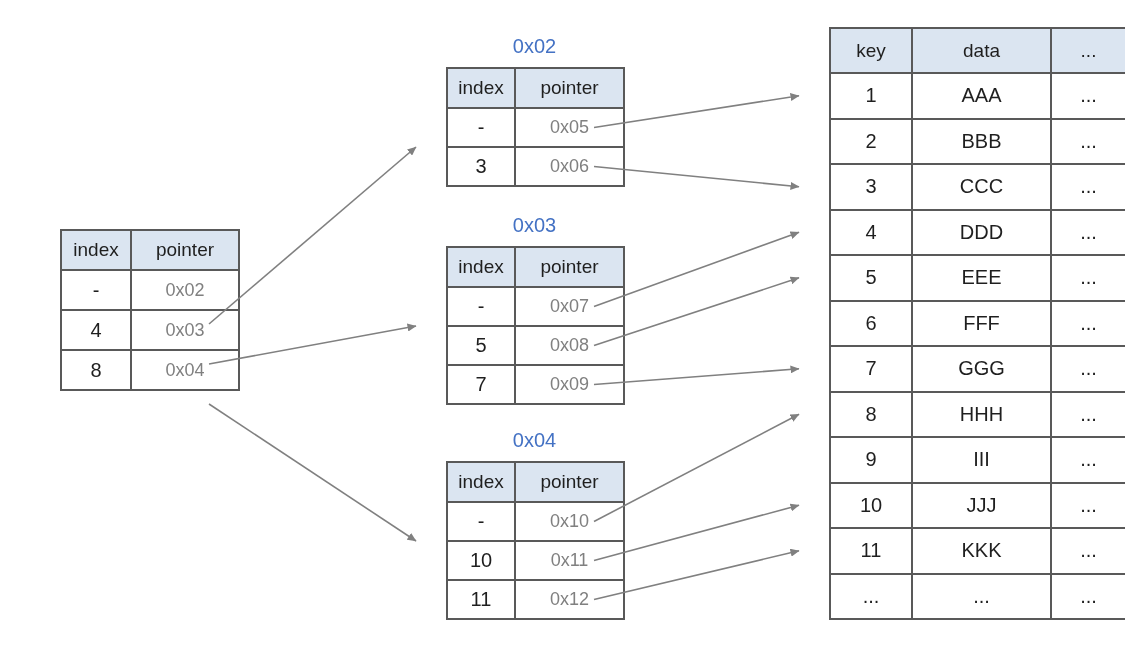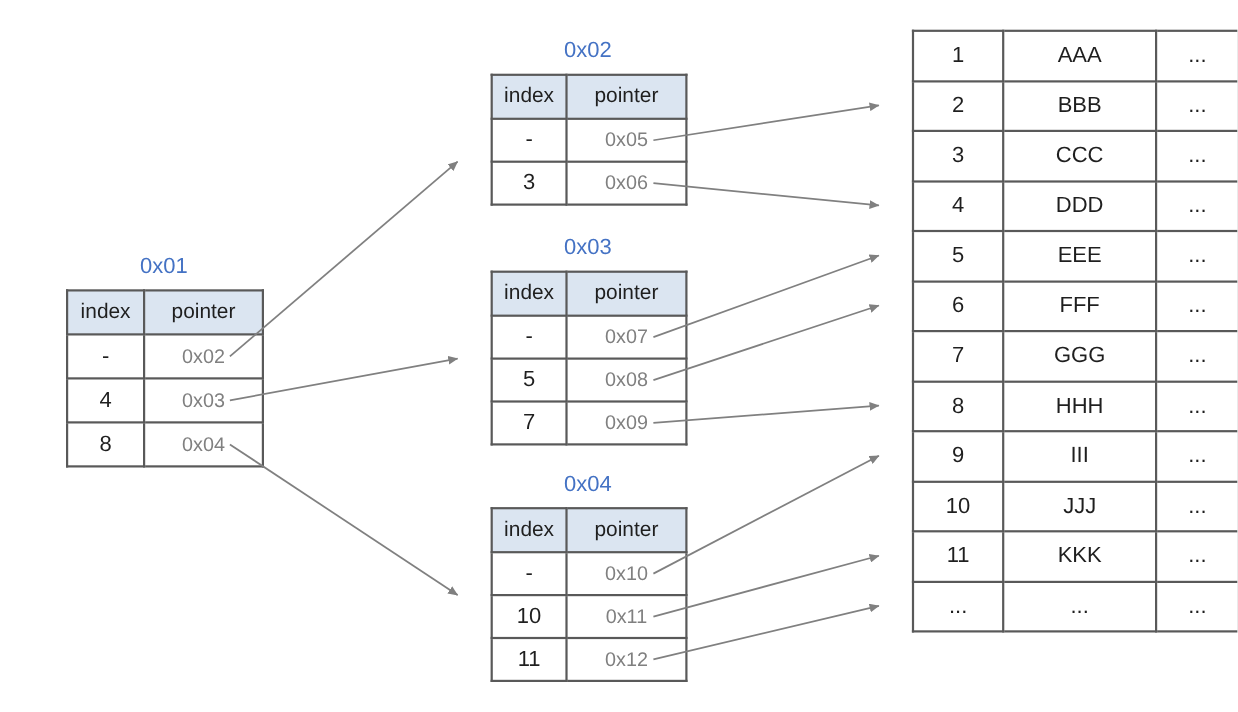--- a/index.html
+++ b/index.html
@@ -22,21 +22,20 @@
   #arrow-layer{position:absolute;left:0;top:0;width:1125px;height:647px;
                pointer-events:none;z-index:3;}
   #arrow-layer line{stroke-width:1.6px;}
 </style>
 </head>
 <body>
 
 <div id="canvas">
 
   <div class="node" style="left:30px;top:229px;width:178px">
-    <div class="node-title">0x01</div>
     <table class="tbl root">
       <colgroup>
           <col style="width:70px">
           <col style="width:108px">
         </colgroup>
       <tbody>
         <tr>
           <th>index</th>
           <th>pointer</th>
         </tr>
@@ -137,20 +136,25 @@
   </div>
 
   <div class="node no-title" style="left:799px;top:27px;width:296px">
     <table class="tbl leaf">
       <colgroup>
           <col style="width:82px">
           <col style="width:139px">
           <col style="width:75px">
         </colgroup>
       <tbody>
+        <tr>
+          <th>key</th>
+          <th>data</th>
+          <th>...</th>
+        </tr>
         <tr id="r-leaf-0">
           <td class="key">1</td>
           <td class="dat">AAA</td>
           <td class="dots">...</td>
         </tr>
         <tr id="r-leaf-1">
           <td class="key">2</td>
           <td class="dat">BBB</td>
           <td class="dots">...</td>
         </tr>

